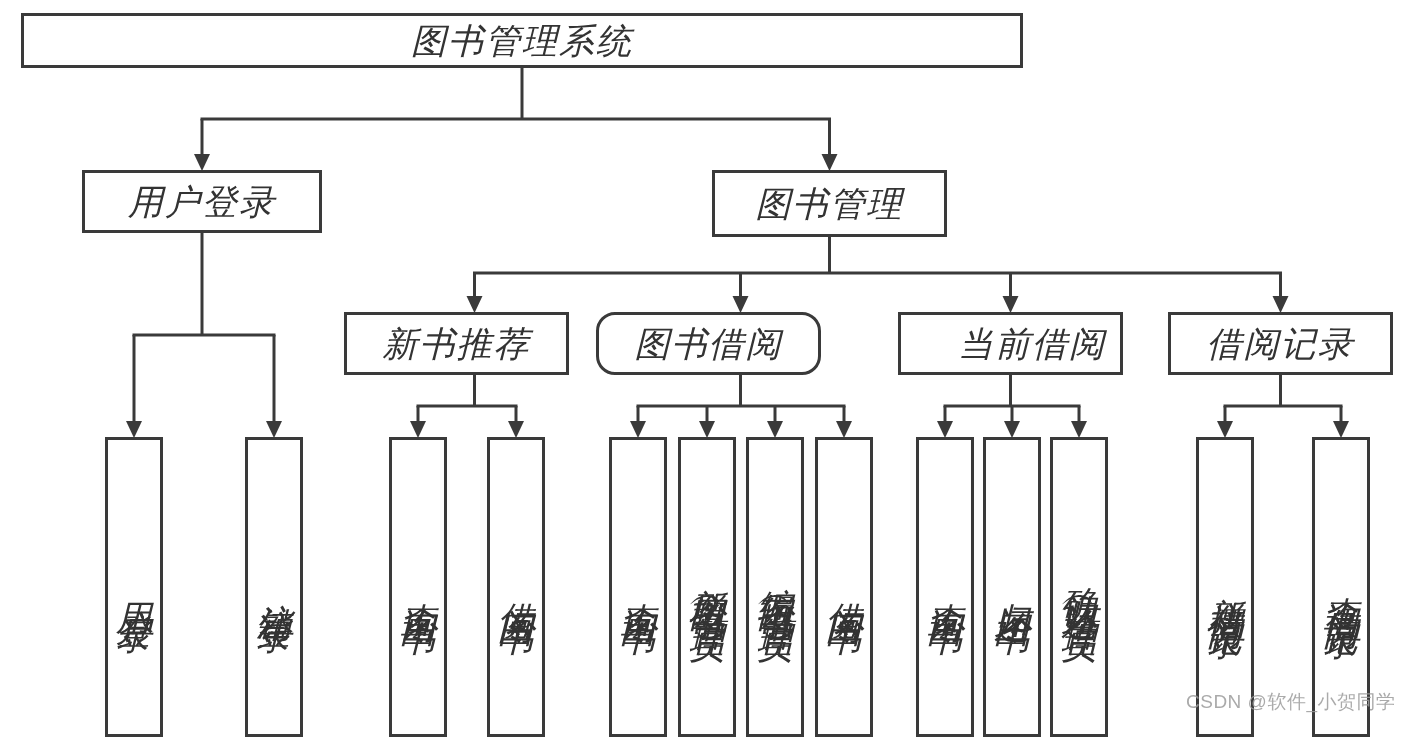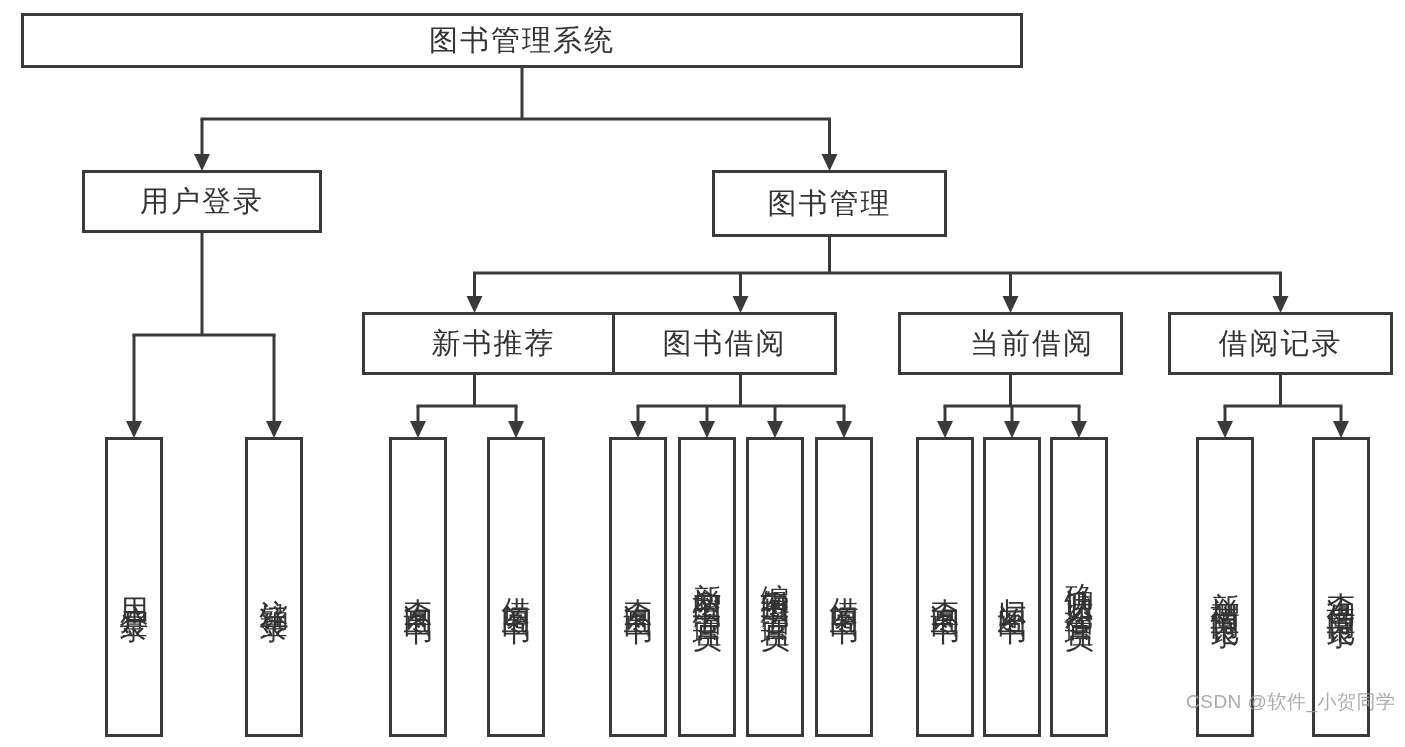--- a/index.html
+++ b/index.html
@@ -29,24 +29,25 @@
     box-sizing: border-box;
     background: #ffffff;
     border: 3px solid var(--border);
     display: flex;
     align-items: center;
     justify-content: center;
     z-index: 2;
   }
   .node .label {
     color: var(--text);
-    font-size: 29px;
+    font-size: 35px;
     letter-spacing: 2px;
     line-height: 1;
     white-space: nowrap;
+    font-style: italic;
   }
   .node.vertical .label {
     writing-mode: vertical-rl;
     letter-spacing: 6px;
     white-space: normal;
   }
   #watermark {
     position: absolute;
     left: 1186px;
     top: 689px;
@@ -119,24 +120,24 @@
   <div id="watermark">CSDN @软件_小贺同学</div>
 <div class="node" style="left: 21px; top: 13px; width: 1002px; height: 55px;">
       <span class="label">图书管理系统</span>
     </div>
     <div class="node" style="left: 82px; top: 170px; width: 240px; height: 63px;">
       <span class="label">用户登录</span>
     </div>
     <div class="node" style="left: 712px; top: 170px; width: 235px; height: 67px;">
       <span class="label">图书管理</span>
     </div>
-    <div class="node" style="left: 362px; top: 312px; width: 263px; height: 63px;">
+    <div class="node" style="left: 344px; top: 312px; width: 225px; height: 63px;">
       <span class="label">新书推荐</span>
     </div>
-    <div class="node" style="left: 612px; top: 312px; width: 225px; height: 63px;">
+    <div class="node" style="left: 596px; top: 312px; width: 225px; height: 63px; border-radius: 19px;">
       <span class="label">图书借阅</span>
     </div>
     <div class="node" style="left: 898px; top: 312px; width: 225px; height: 63px; padding-left: 43px;">
       <span class="label">当前借阅</span>
     </div>
     <div class="node" style="left: 1168px; top: 312px; width: 225px; height: 63px;">
       <span class="label">借阅记录</span>
     </div>
     <div class="node vertical" style="left: 105px; top: 437px; width: 58px; height: 300px;">
       <span class="label">用户登录</span>

